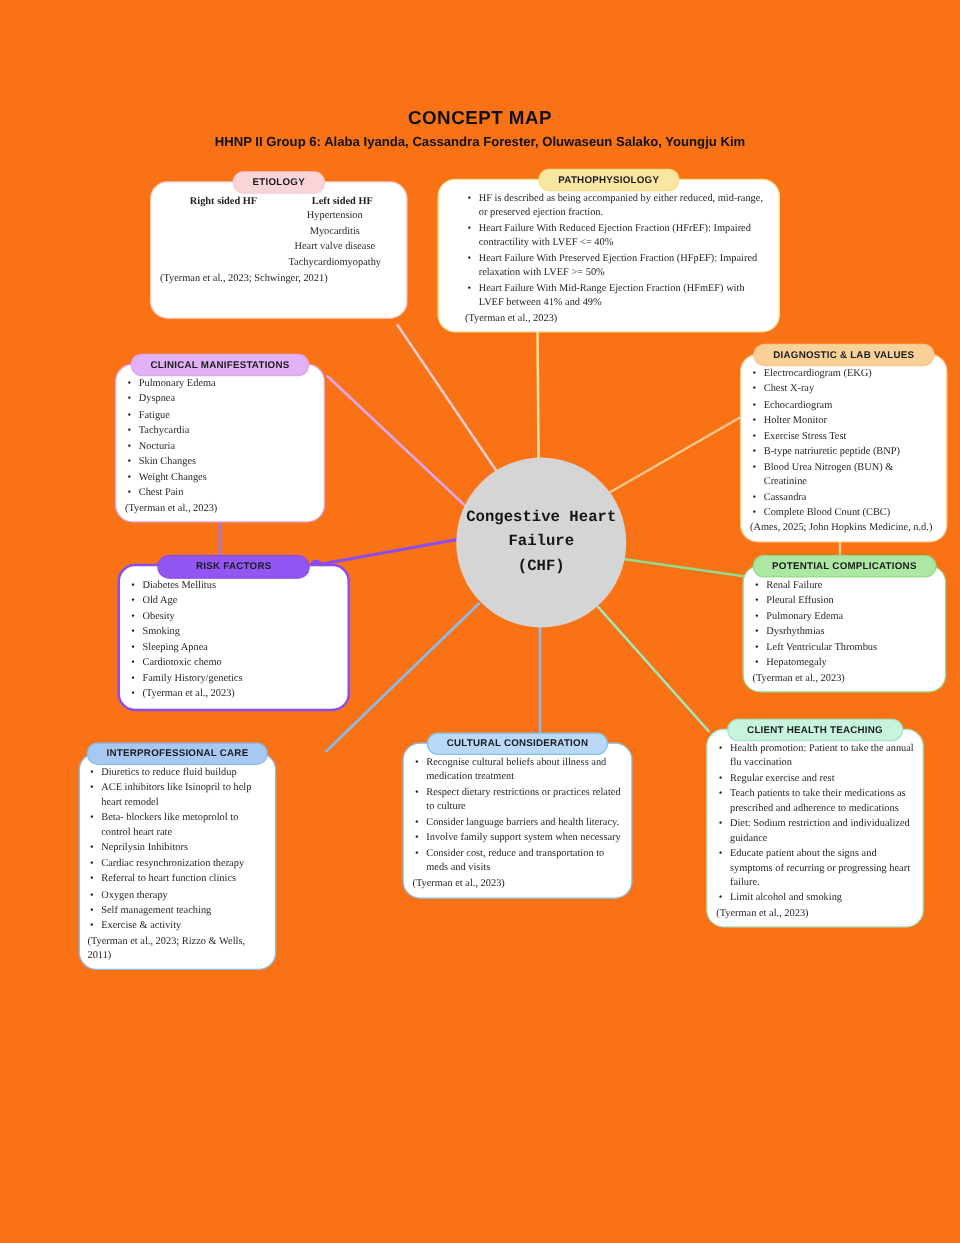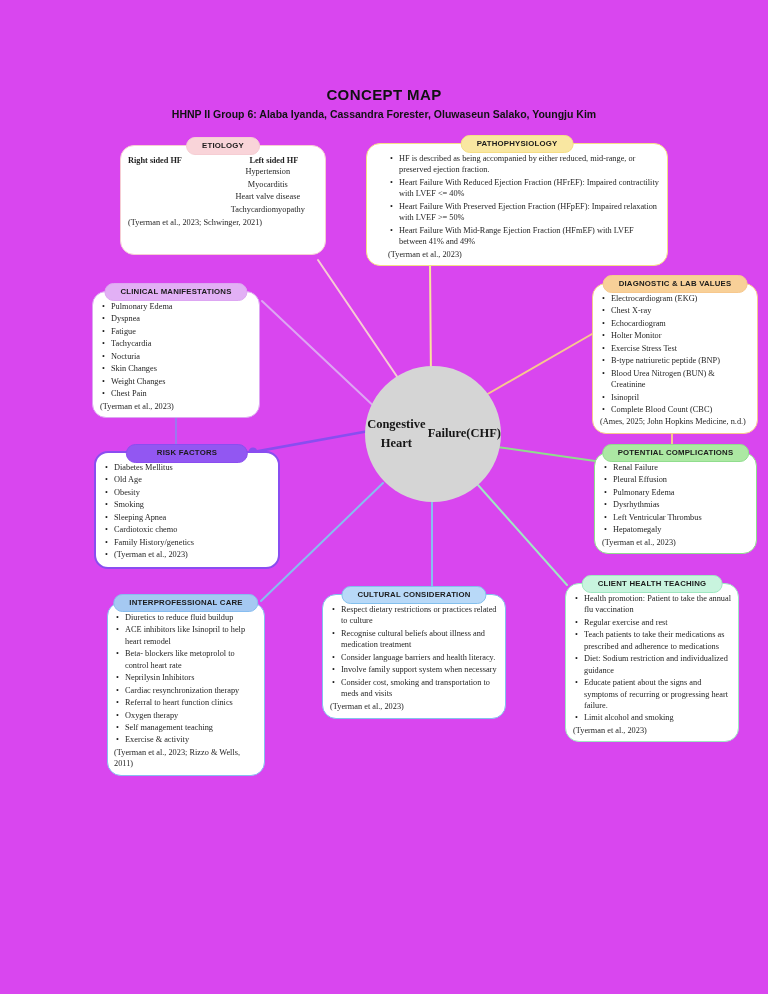--- a/index.html
+++ b/index.html
@@ -1,16 +1,16 @@
 <!DOCTYPE html>
 <html><head>
 <meta charset="utf-8">
 <style>
   html,body{margin:0;padding:0;background:#fff;}
-  #canvas{position:relative;width:768px;height:994px;background:#d946ef;overflow:hidden;
+  #canvas{position:relative;width:768px;height:994px;background:#f97316;overflow:hidden;
           font-family:"Liberation Serif",serif;color:#1f1f1f;}
   #title{position:absolute;top:86px;left:0;width:768px;text-align:center;
          font-family:"Liberation Sans",sans-serif;font-weight:bold;font-size:15px;letter-spacing:.4px;color:#111;}
   #subtitle{position:absolute;top:108px;left:0;width:768px;text-align:center;
          font-family:"Liberation Sans",sans-serif;font-weight:bold;font-size:10.5px;color:#111;}
   svg.wires{position:absolute;left:0;top:0;z-index:0;}
   .mapbox{position:absolute;z-index:2;background:#fff;border:1.8px solid var(--bd,#ccc);
           border-radius:14px;padding:9px 7px 5px 7px;box-sizing:border-box;font-size:8.3px;line-height:1.38;}
   .mapbox.thick{border-width:2.6px;}
   .pill{position:absolute;top:-9px;left:50%;transform:translateX(-50%);white-space:nowrap;
@@ -19,25 +19,25 @@
         font-size:7.8px;letter-spacing:.2px;color:#1b1b1b;}
   .pill.wide{padding:3px 30px;}
   ul.blist{margin:0;padding:0;list-style:none;}
   ul.blist li{position:relative;padding-left:11px;margin:0 0 1px 0;}
   ul.blist li::before{content:"\2022";position:absolute;left:2px;}
   ul.plain{margin:0;padding:0;list-style:none;text-align:center;}
   ul.plain li{margin:0 12px 1px 0;}
   .citation{margin-top:1px;}
   .colhead{font-weight:bold;}
   .twocol{display:flex;}
-  .twocol .c1{flex:1.15;}
+  .twocol .c1{flex:1.15;text-align:center;}
   .twocol .c2{flex:1;text-align:center;}
   #center-node{position:absolute;left:365px;top:366px;width:136px;height:136px;z-index:1;
-        border-radius:50%;background:#d5d5d5;display:flex;flex-direction:row;align-items:center;justify-content:flex-start;
-        font-family:Liberation Serif, serif;font-weight:bold;font-size:12.5px;line-height:1.55;color:#161616;text-align:center;}
+        border-radius:50%;background:#d5d5d5;display:flex;flex-direction:column;align-items:center;justify-content:center;
+        font-family:Liberation Mono, monospace;font-weight:bold;font-size:12.5px;line-height:1.55;color:#161616;text-align:center;}
 </style>
 </head>
 <body>
 
 <div id="canvas">
 
   <div id="title">CONCEPT MAP</div>
   <div id="subtitle">HHNP II Group 6:  Alaba Iyanda, Cassandra Forester, Oluwaseun Salako, Youngju Kim</div>
 
   <svg class="wires" width="768" height="994" viewBox="0 0 768 994">
@@ -73,21 +73,21 @@
             <li>Hypertension</li>
             <li>Myocarditis</li>
             <li>Heart valve disease</li>
             <li>Tachycardiomyopathy</li>
           </ul>
       </div>
     </div>
     <div class="citation">(Tyerman et al., 2023; Schwinger, 2021)</div>
   </div>
 
-  <div class="mapbox" style="left: 366px; top: 143px; width: 302px; min-height: 114px; padding-left: 21px; --bd: #f6de85; --pill: #f9e7a1;">
+  <div class="mapbox" style="left: 350px; top: 143px; width: 274px; min-height: 114px; padding-left: 21px; --bd: #f6de85; --pill: #f9e7a1;">
     <div class="pill">PATHOPHYSIOLOGY</div>
     <ul class="blist">
         <li>HF is described as being accompanied by either reduced, mid-range, or preserved ejection fraction.</li>
         <li>Heart Failure With Reduced Ejection Fraction (HFrEF): Impaired contractility with LVEF &lt;= 40%</li>
         <li>Heart Failure With Preserved Ejection Fraction (HFpEF): Impaired relaxation with LVEF &gt;= 50%</li>
         <li>Heart Failure With Mid-Range Ejection Fraction (HFmEF) with LVEF between 41% and 49%</li>
       </ul>
     <div class="citation">(Tyerman et al., 2023)</div>
   </div>
 
@@ -109,21 +109,21 @@
   <div class="mapbox" style="left: 592px; top: 283px; width: 166px; min-height: 129px; --bd: #f7c88d; --pill: #f8d098;">
     <div class="pill">DIAGNOSTIC &amp; LAB VALUES</div>
     <ul class="blist">
         <li>Electrocardiogram (EKG)</li>
         <li>Chest X-ray</li>
         <li>Echocardiogram</li>
         <li>Holter Monitor</li>
         <li>Exercise Stress Test</li>
         <li>B-type natriuretic peptide (BNP)</li>
         <li>Blood Urea Nitrogen (BUN) &amp; Creatinine</li>
-        <li>Isinopril</li>
+        <li>Cassandra</li>
         <li>Complete Blood Count (CBC)</li>
       </ul>
     <div class="citation">(Ames, 2025; John Hopkins Medicine, n.d.)</div>
   </div>
 
   <div class="mapbox thick" style="left: 94px; top: 451px; width: 186px; min-height: 112px; --bd: #8a4df0; --pill: #9257f2;">
     <div class="pill wide">RISK FACTORS</div>
     <ul class="blist">
         <li>Diabetes Mellitus</li>
         <li>Old Age</li>
@@ -142,44 +142,44 @@
         <li>Renal Failure</li>
         <li>Pleural Effusion</li>
         <li>Pulmonary Edema</li>
         <li>Dysrhythmias</li>
         <li>Left Ventricular Thrombus</li>
         <li>Hepatomegaly</li>
       </ul>
     <div class="citation">(Tyerman et al., 2023)</div>
   </div>
 
-  <div class="mapbox" style="left: 63px; top: 602px; width: 158px; min-height: 125px; padding-left: 6px; padding-right: 6px; margin-left: 44px; --bd: #87bdf0; --pill: #a5c9f2;">
+  <div class="mapbox" style="left: 63px; top: 602px; width: 158px; min-height: 125px; padding-left: 6px; padding-right: 6px; --bd: #87bdf0; --pill: #a5c9f2;">
     <div class="pill">INTERPROFESSIONAL CARE</div>
     <ul class="blist">
         <li>Diuretics to reduce fluid buildup</li>
         <li>ACE inhibitors like Isinopril to help heart remodel</li>
         <li>Beta- blockers like metoprolol to control heart rate</li>
         <li>Neprilysin Inhibitors</li>
         <li>Cardiac resynchronization therapy</li>
         <li>Referral to heart function clinics</li>
         <li>Oxygen therapy</li>
         <li>Self management teaching</li>
         <li>Exercise &amp; activity</li>
       </ul>
     <div class="citation">(Tyerman et al., 2023; Rizzo &amp; Wells, 2011)</div>
   </div>
 
   <div class="mapbox" style="left: 322px; top: 594px; width: 184px; min-height: 125px; --bd: #83c0ee; --pill: #b8d9f8;">
     <div class="pill">CULTURAL CONSIDERATION</div>
     <ul class="blist">
+        <li>Recognise cultural beliefs about illness and medication treatment</li>
         <li>Respect dietary restrictions or practices related to culture</li>
-        <li>Recognise cultural beliefs about illness and medication treatment</li>
         <li>Consider language barriers and health literacy.</li>
         <li>Involve family support system when necessary</li>
-        <li>Consider cost, smoking and transportation to meds and visits</li>
+        <li>Consider cost, reduce and transportation to meds and visits</li>
       </ul>
     <div class="citation">(Tyerman et al., 2023)</div>
   </div>
 
   <div class="mapbox" style="left: 565px; top: 583px; width: 174px; min-height: 144px; --bd: #9fe8c2; --pill: #c8f4de;">
     <div class="pill">CLIENT HEALTH TEACHING</div>
     <ul class="blist">
         <li>Health promotion: Patient to take the annual flu vaccination</li>
         <li>Regular exercise and rest</li>
         <li>Teach patients to take their medications as prescribed and adherence to medications</li>

